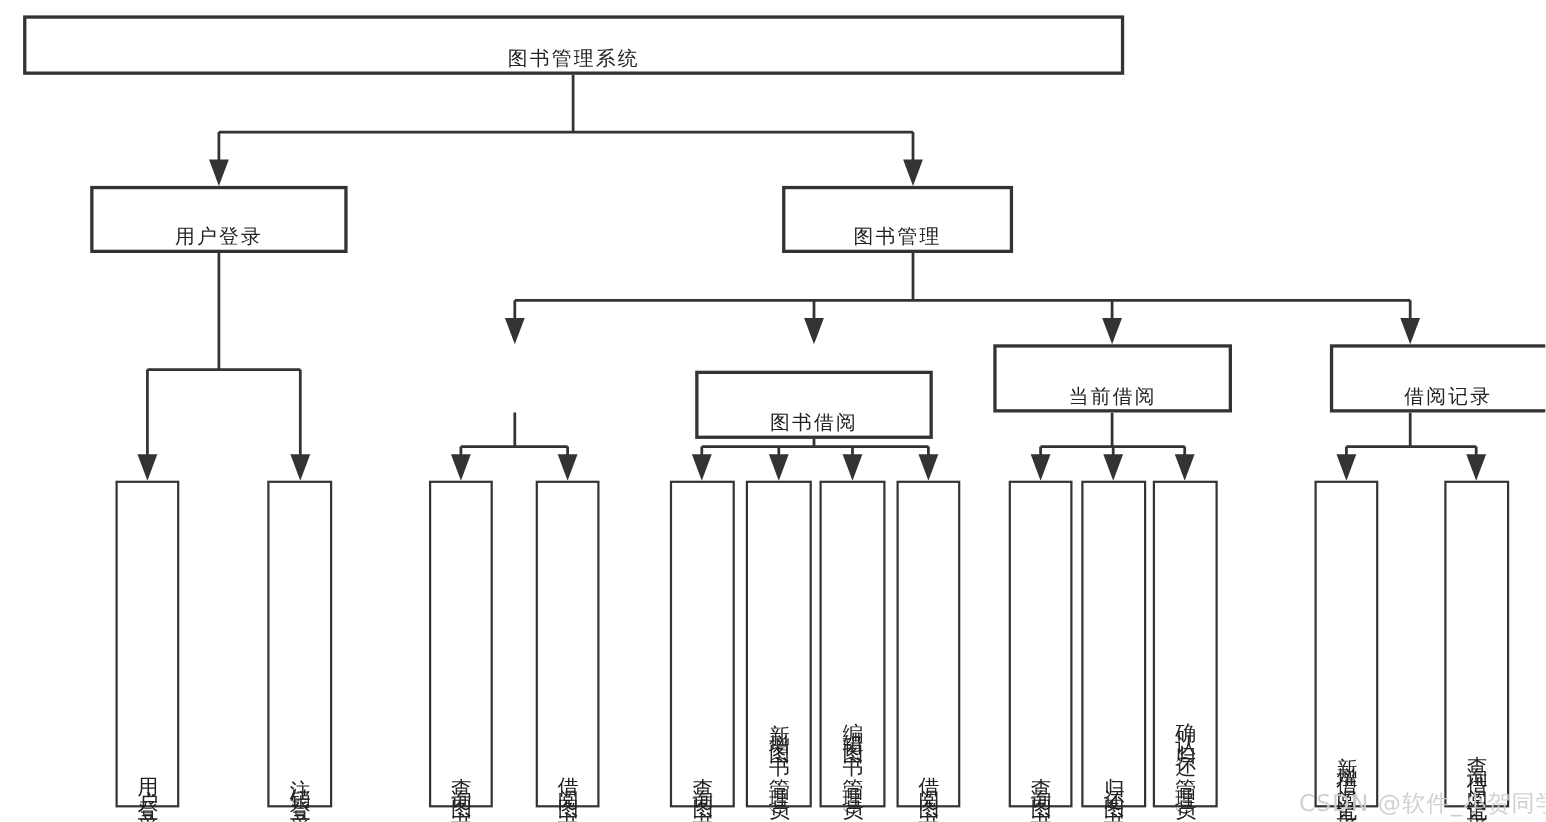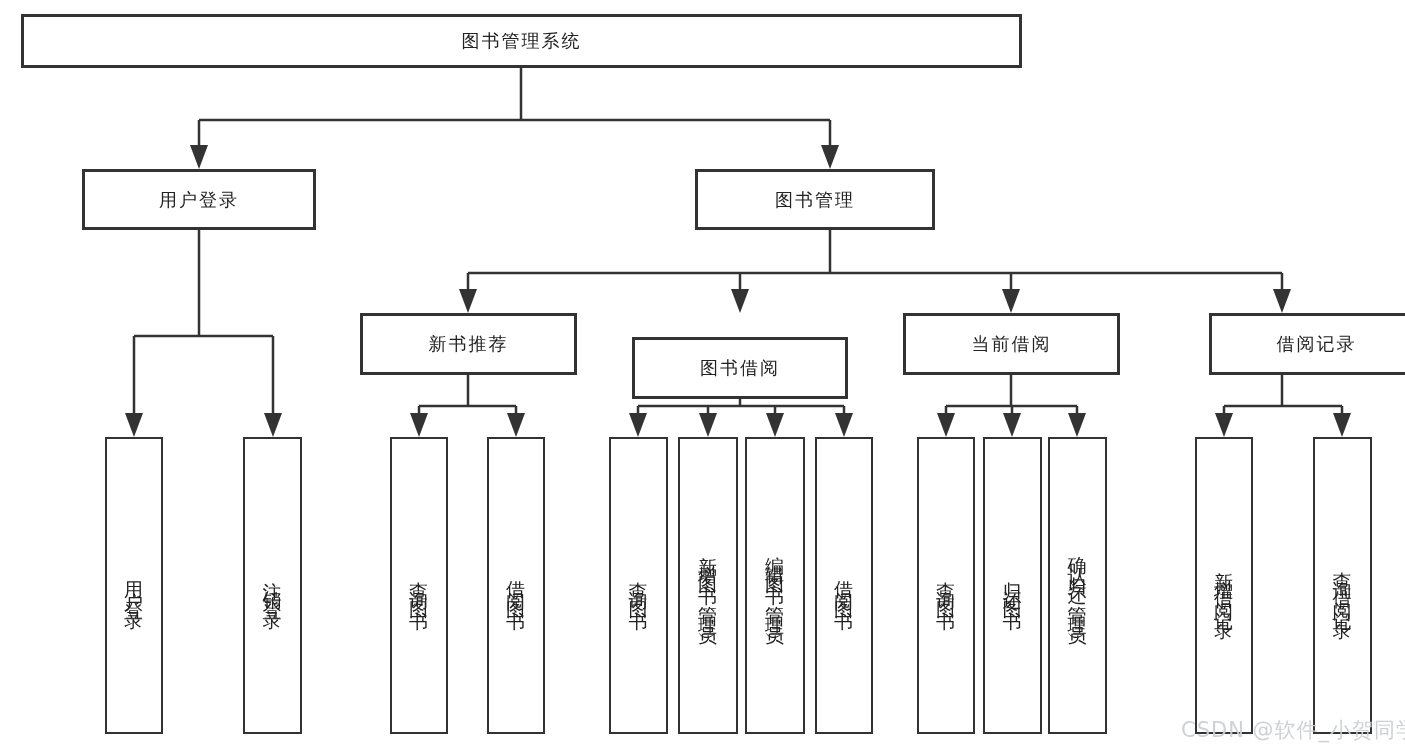--- a/index.html
+++ b/index.html
@@ -21,21 +21,21 @@
     top: 0;
     width: 1405px;
     height: 747px;
   }
   .box {
     position: absolute;
     background: #ffffff;
     border: 3px solid #333333;
     box-sizing: border-box;
     display: flex;
-    align-items: center;
+    align-items: flex-end;
     justify-content: center;
     color: #222222;
     font-size: 18px;
     letter-spacing: 2px;
     white-space: nowrap;
     z-index: 2;
   }
   .box.leaf {
     border-width: 2px;
   }
@@ -44,21 +44,21 @@
     text-orientation: mixed;
     font-size: 19px;
     letter-spacing: 10px;
     line-height: 1;
     white-space: nowrap;
     color: #222222;
   }
   
   #n-root { left: 21px;  top: 14px;  width: 1001px; height: 54px; }
   #n-l2a  { left: 82px;  top: 169px; width: 234px;  height: 61px; }
-  #n-l2b  { left: 695px; top: 169px; width: 240px;  height: 61px; }
+  #n-l2b  { left: 711px; top: 169px; width: 210px;  height: 61px; }
   #n-l3a  { left: 360px; top: 313px; width: 217px;  height: 62px; }
   #n-l3b  { left: 632px; top: 313px; width: 216px;  height: 62px; margin-top: 24px; }
   #n-l3c  { left: 903px; top: 313px; width: 217px;  height: 62px; }
   #n-l3d  { left: 1175px;top: 313px; width: 215px;  height: 62px; margin-left: 34px; }
   #n-a1 { left: 105px;  top: 437px; width: 58px; height: 297px; }
   #n-a2 { left: 243px;  top: 437px; width: 59px; height: 297px; }
   #n-b1 { left: 390px;  top: 437px; width: 58px; height: 297px; }
   #n-b2 { left: 487px;  top: 437px; width: 58px; height: 297px; }
   #n-c1 { left: 609px;  top: 437px; width: 59px; height: 297px; }
   #n-c2 { left: 678px;  top: 437px; width: 60px; height: 297px; }
@@ -133,23 +133,20 @@
     <span>图书管理系统</span>
   </div>
 
   <div class="box" id="n-l2a">
     <span>用户登录</span>
   </div>
   <div class="box" id="n-l2b">
     <span>图书管理</span>
   </div>
 
-  <div class="box" id="n-l3a">
-    <span>新书推荐</span>
-  </div>
   <div class="box" id="n-l3b">
     <span>图书借阅</span>
   </div>
   <div class="box" id="n-l3c">
     <span>当前借阅</span>
   </div>
   <div class="box" id="n-l3d">
     <span>借阅记录</span>
   </div>
 

